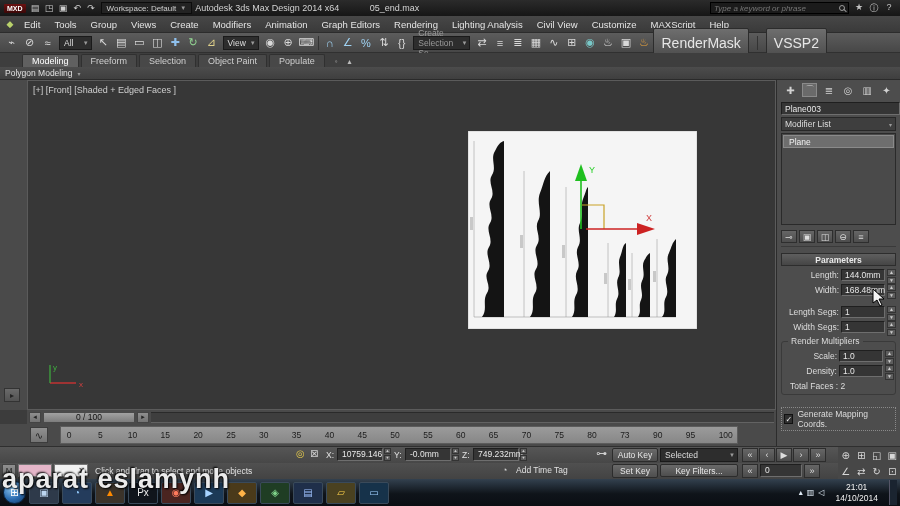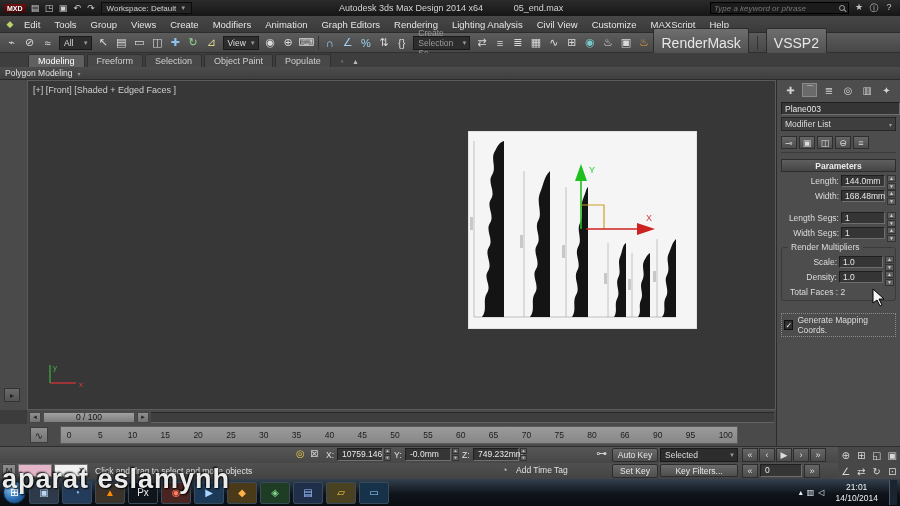--- a/index.html
+++ b/index.html
@@ -6,42 +6,42 @@
 html,body{width:900px;height:506px;overflow:hidden}
 body{font-family:"Liberation Sans","DejaVu Sans",sans-serif;font-size:10px;color:#ddd;background:#3c3c3c;position:relative}
 .abs{position:absolute}
 .sunken{background:#353535;border:1px solid #6e6e6e;border-top-color:#1f1f1f;border-left-color:#1f1f1f;color:#e8e8e8}
 
 #titlebar{position:absolute;top:0;left:0;width:900px;height:16px;background:linear-gradient(#2b2b2b,#161616);display:flex;align-items:center;gap:3px;padding:0 4px;color:#c8c8c8}
 .badge{background:linear-gradient(#6b1111,#3c0808);color:#fff;font-size:7px;font-weight:bold;padding:1px 3px;border-radius:1px}
 .qai{width:13px;text-align:center;font-size:9px;color:#cfcfcf}
 .ws{display:flex;align-items:center;gap:4px;border:1px solid #0c0c0c;background:#232323;height:12px;padding:0 5px;font-size:8px;color:#cfcfcf}
 .caret{font-size:6px;color:#9a9a9a}
-#title-center{flex:1;text-align:center;font-size:9px;color:#d4d4d4;white-space:nowrap;overflow:hidden}
+#title-center{flex:1;text-align:left;font-size:9px;color:#d4d4d4;white-space:nowrap;overflow:hidden}
 #title-center .fname{margin-left:28px}
 .searchbox{display:flex;align-items:center;background:#1b1b1b;border:1px solid #000;height:12px;padding:0 3px;gap:5px}
 .searchbox input{background:transparent;border:none;outline:none;color:#9a9a9a;font-style:italic;font-size:8px;width:120px}
 .mag{width:6px;height:6px;border:1px solid #9a9a9a;border-radius:50%;position:relative}
 .mag::after{content:"";position:absolute;width:4px;height:1px;background:#9a9a9a;right:-3px;bottom:-1px;transform:rotate(45deg)}
 .tright{width:14px;text-align:center;font-size:9px;color:#c4c4c4}
 
 #menubar{position:absolute;top:16px;left:0;width:900px;height:17px;background:linear-gradient(#474747,#3a3a3a);border-bottom:1px solid #2c2c2c;display:flex;align-items:center;padding-left:3px}
 .menu-logo{width:14px;text-align:center;color:#b9d26b;font-size:9px}
 .menu-item{padding:0 7px;font-size:9.5px;color:#e4e4e4;height:100%;display:flex;align-items:center}
 
 #toolbar{position:absolute;top:33px;left:0;width:900px;height:20px;background:linear-gradient(#5c5c5c,#474747);border-bottom:1px solid #303030;display:flex;align-items:center;padding:0 3px;gap:1px}
 .tb-group{display:flex;gap:1px}
 .tbi{width:17px;height:17px;display:flex;align-items:center;justify-content:center;font-size:11px;color:#d9d9d9}
 .dd{display:flex;align-items:center;justify-content:space-between;background:#2d2d2d;border:1px solid #1a1a1a;height:14px;font-size:8.5px;color:#ddd;padding:0 2px 0 4px;margin:0 2px}
 .dd-all{width:50px}.dd-view{width:56px}.dd-sel{width:92px;color:#9a9a9a}
 .sep{width:1px;height:14px;background:#333;margin:0 2px}
 .tb-btn{background:linear-gradient(#6e6e6e,#4e4e4e);border:1px solid #2c2c2c;border-radius:2px;font-size:14px;padding:0 7px;height:29px;display:flex;align-items:center;color:#e6e6e6}
 .endpad{width:64px}
 
-#ribbontabs{position:absolute;top:53px;left:0;width:900px;height:14px;background:#3e3e3e;display:flex;align-items:flex-end;gap:2px;padding-left:28px}
+#ribbontabs{position:absolute;top:53px;left:0;width:900px;height:14px;background:#3e3e3e;display:flex;align-items:flex-end;gap:2px;padding-left:22px}
 .rtab{font-size:9px;color:#cfcfcf;padding:1px 9px;background:#484848;border:1px solid #303030;border-bottom:none;border-radius:2px 2px 0 0}
 .rtab.active{background:#606060;color:#fff}
 .rib-extra{margin-left:8px;font-size:8px;color:#bbb;padding-bottom:1px}
 #ribbonsub{position:absolute;top:67px;left:0;width:900px;height:13px;background:linear-gradient(#4c4c4c,#3f3f3f);border-bottom:1px solid #2a2a2a;display:flex;align-items:center;padding-left:5px;gap:5px;font-size:8.5px;color:#e0e0e0}
 
 #leftstrip{position:absolute;top:80px;left:0;width:27px;height:330px;background:#4a4a4a}
 .vp-arrow{position:absolute;left:4px;top:308px;width:16px;height:14px;background:linear-gradient(#6a6a6a,#525252);border:1px solid #333;display:flex;align-items:center;justify-content:center;color:#222;font-size:8px}
 #viewport{position:absolute;top:80px;left:27px;width:749px;height:330px;background:#373737;border:1px solid #5b5b5b}
 .vplabel{position:absolute;left:5px;top:4px;font-size:9px;color:#cfcfcf}
 .plane{position:absolute;left:440px;top:50px;width:229px;height:198px}
@@ -313,21 +313,21 @@
       <span class="tick">35</span>
       <span class="tick">40</span>
       <span class="tick">45</span>
       <span class="tick">50</span>
       <span class="tick">55</span>
       <span class="tick">60</span>
       <span class="tick">65</span>
       <span class="tick">70</span>
       <span class="tick">75</span>
       <span class="tick">80</span>
-      <span class="tick">66</span>
+      <span class="tick">73</span>
       <span class="tick">90</span>
       <span class="tick">95</span>
       <span class="tick">100</span>
     </div>
 </div>
 
 <div id="cmdpanel">
   <div class="cp-tabs">
       <span class="cp-tab">✚</span>
       <span class="cp-tab active">⌒</span>
@@ -337,20 +337,23 @@
       <span class="cp-tab">✦</span>
     </div>
   <div class="name-row">
     <input class="name-field sunken" value="Plane003" style="">
 
   </div>
   <div class="mod-list">
     <span>Modifier List</span>
     <span class="caret">▾</span>
   </div>
+  <div class="stack">
+      <div class="stack-item active">Plane</div>
+    </div>
   <div class="stack-btns">
       <span class="sb">⊸</span>
       <span class="sb">▣</span>
       <span class="sb">◫</span>
       <span class="sb">⊖</span>
       <span class="sb">≡</span>
     </div>
 
   <div class="rollout-hdr">Parameters</div>
 

